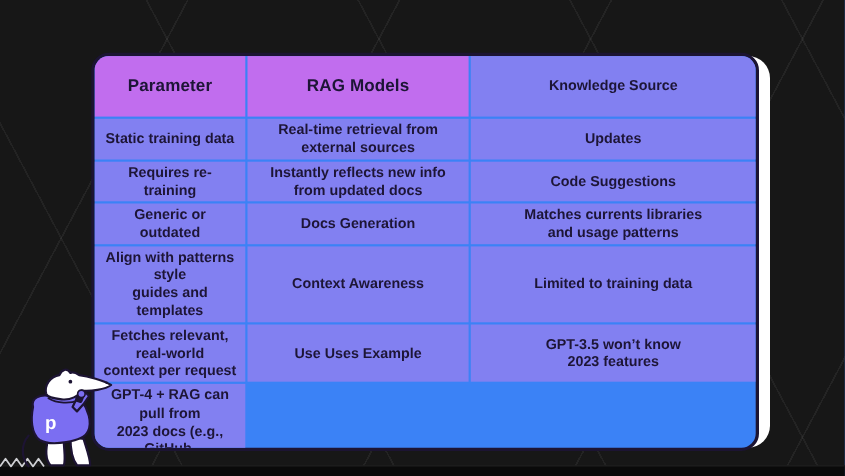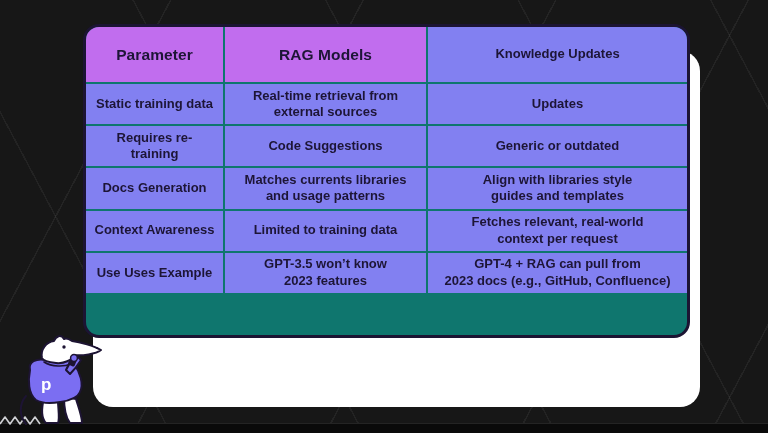--- a/index.html
+++ b/index.html
@@ -18,23 +18,23 @@
   .bottom-strip{
     position:absolute;left:0;right:0;bottom:0;height:9px;
     background:#0a0a0a;border-top:1px solid #242424;
   }
   
   .card-shadow{
     position:absolute;left:93px;top:51px;width:607px;height:356px;
     background:#ffffff;border-radius:20px;
   }
   .comparison-table{
-    position:absolute;left:83px;top:24px;width:607px;height:314px;
+    position:absolute;left:83px;top:48px;width:607px;height:362px;
     box-sizing:border-box;
-    background:#0f766e;border:3px solid #1c1433;border-radius:16px;overflow:hidden;
+    background:#3b82f6;border:3px solid #1c1433;border-radius:16px;overflow:hidden;
     display:grid;
     grid-template-columns:137px 201px 1fr;
     grid-template-rows:55px repeat(6,1fr);
     gap:2px;
   }
   .cell{
     display:flex;align-items:center;justify-content:center;
     text-align:center;white-space:pre-line;
     color:#1d1536;padding:2px 8px;line-height:1.25;
   }
@@ -56,35 +56,37 @@
 
 <div class="bg-pattern"></div>
 <div class="bottom-strip"></div>
 
 <div class="card-shadow"></div>
 
 <div class="comparison-table">
   <div class="cell head">Parameter</div>
   <div class="cell head">RAG Models</div>
 
-  <div class="cell body">Knowledge Updates</div>
+  <div class="cell body">Knowledge Source</div>
   <div class="cell body">Static training data</div>
   <div class="cell body">Real-time retrieval from
 external sources</div>
 
   <div class="cell body">Updates</div>
   <div class="cell body">Requires re-training</div>
+  <div class="cell body">Instantly reflects new info
+from updated docs</div>
 
   <div class="cell body">Code Suggestions</div>
   <div class="cell body">Generic or outdated</div>
   <div class="cell body">Docs Generation</div>
 
   <div class="cell body">Matches currents libraries
 and usage patterns</div>
-  <div class="cell body">Align with libraries style
+  <div class="cell body">Align with patterns style
 guides and templates</div>
 
   <div class="cell body">Context Awareness</div>
   <div class="cell body">Limited to training data</div>
   <div class="cell body">Fetches relevant, real-world
 context per request</div>
 
   <div class="cell body">Use Uses Example</div>
   <div class="cell body">GPT-3.5 won’t know
 2023 features</div>

